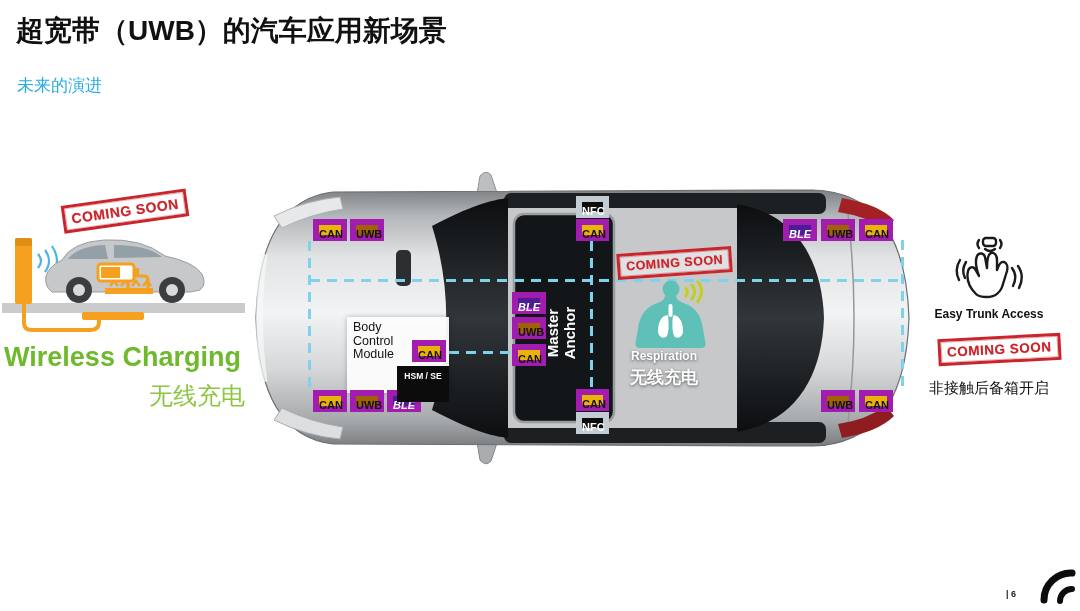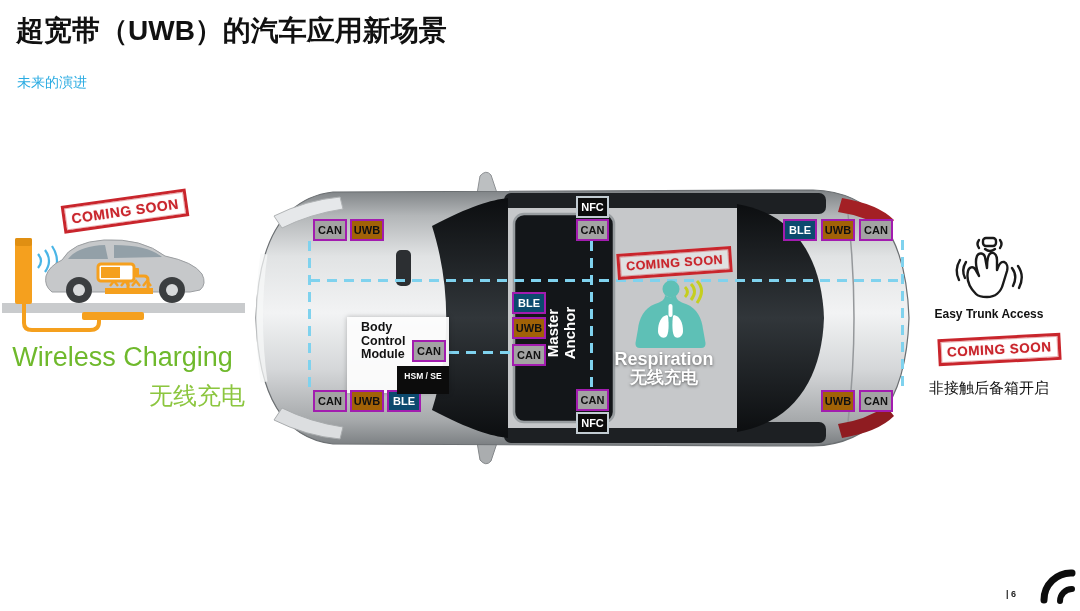--- a/index.html
+++ b/index.html
@@ -2,59 +2,59 @@
 <html><head>
 <meta charset="utf-8">
 <style>
   html,body{margin:0;padding:0;}
   body{width:1080px;height:611px;position:relative;background:#ffffff;overflow:hidden;
        font-family:"Liberation Sans","DejaVu Sans",sans-serif;}
   .abs{position:absolute;}
 
   
   .title{left:16px;top:12px;font-size:28px;font-weight:bold;color:#111;letter-spacing:0px;white-space:nowrap;}
-  .subtitle{left:17px;top:74px;font-size:14px;color:#29abe2;}
+  .subtitle{left:17px;top:74px;font-size:17px;color:#29abe2;}
 
   
   .stamp{color:#c9252c;border:3px solid #c9252c;font-weight:800;letter-spacing:.5px;
          padding:3px 6px;background:rgba(255,255,255,.55);white-space:nowrap;z-index:5;
          box-shadow:inset 0 0 0 1px rgba(201,37,44,.35);text-shadow:0 0 1px rgba(201,37,44,.5);}
   .stamp-wireless{left:62px;top:197px;font-size:14px;transform:rotate(-8deg);}
   .stamp-car{left:617px;top:250px;font-size:12.5px;transform:rotate(-4deg);background:rgba(255,255,255,.45);}
   .stamp-trunk{left:938px;top:336px;font-size:13.5px;transform:rotate(-3deg);}
 
   
-  .wc-title{left:0;top:342px;width:245px;text-align:center;font-size:27px;font-weight:normal;color:#6fb92c;z-index:3;}
+  .wc-title{left:0;top:342px;width:245px;text-align:center;font-size:27px;font-weight:bold;color:#6fb92c;z-index:3;}
   .wc-sub{left:0;top:380px;width:245px;text-align:right;font-size:24px;color:#8cc63f;z-index:3;}
 
   
   .dash-h{height:3px;background:repeating-linear-gradient(90deg,#7fd2ee 0 10px,transparent 10px 17px);z-index:2;}
   .dash-v{width:3px;background:repeating-linear-gradient(180deg,#7fd2ee 0 10px,transparent 10px 17px);z-index:2;}
 
   
   .chip{width:34px;height:22px;line-height:18px;text-align:center;font-weight:bold;font-size:11px;
-        border:2px solid #a21caf;box-sizing:border-box;z-index:4;}
-  .chip.can{background:#a3a3a3;color:#111;}
+        border:6px solid #a21caf;box-sizing:border-box;z-index:4;}
+  .chip.can{background:#eab308;color:#111;}
   .chip.uwb{background:#a16207;color:#111;}
-  .chip.ble{background:#0c4a6e;color:#fff;}
+  .chip.ble{background:#4c1d95;color:#fff;font-style:italic;}
   .chip.nfc{background:#0c0c0c;color:#fff;border-color:#c2ccd2;}
 
   
   .bcm{left:347px;top:317px;width:102px;height:76px;background:rgba(252,252,252,.95);
        box-shadow:0 0 5px rgba(0,0,0,.25);z-index:3;}
-  .bcm-label{margin:4px 0 0 14px;width:60px;font-size:12.5px;font-weight:bold;color:#111;line-height:1.08;}
-  .hsm{left:397px;top:366px;width:52px;height:28px;line-height:20px;background:#0c0c0c;color:#fff;
+  .bcm-label{margin:4px 0 0 6px;width:60px;font-size:12.5px;font-weight:normal;color:#111;line-height:1.08;}
+  .hsm{left:397px;top:366px;width:52px;height:36px;line-height:20px;background:#0c0c0c;color:#fff;
        font-size:8.5px;font-weight:bold;text-align:center;z-index:4;}
 
   
   .master{left:524px;top:310px;width:86px;height:46px;transform:rotate(-90deg);transform-origin:center;
           color:#fff;font-weight:bold;font-size:15px;line-height:1.15;text-align:center;z-index:3;}
 
   
-  .resp-en{left:598px;top:349px;width:132px;text-align:center;color:#fff;font-size:18px;font-weight:bold;
+  .resp-en{left:598px;top:349px;width:132px;text-align:center;color:#fff;font-size:12px;font-weight:bold;
            text-shadow:0 1px 3px rgba(60,60,60,.8);z-index:3;}
   .resp-zh{left:598px;top:366px;width:132px;text-align:center;color:#fff;font-size:17px;font-weight:bold;
            text-shadow:0 1px 3px rgba(60,60,60,.8);z-index:3;}
 
   
   .trunk-title{left:908px;top:307px;width:162px;text-align:center;font-size:12px;font-weight:bold;color:#111;}
   .trunk-sub{left:905px;top:379px;width:168px;text-align:center;font-size:15px;color:#111;}
 
   
   .logo{left:28px;top:578px;font-size:14px;font-weight:bold;color:#0a0a0a;letter-spacing:1px;margin-top:44px;}

